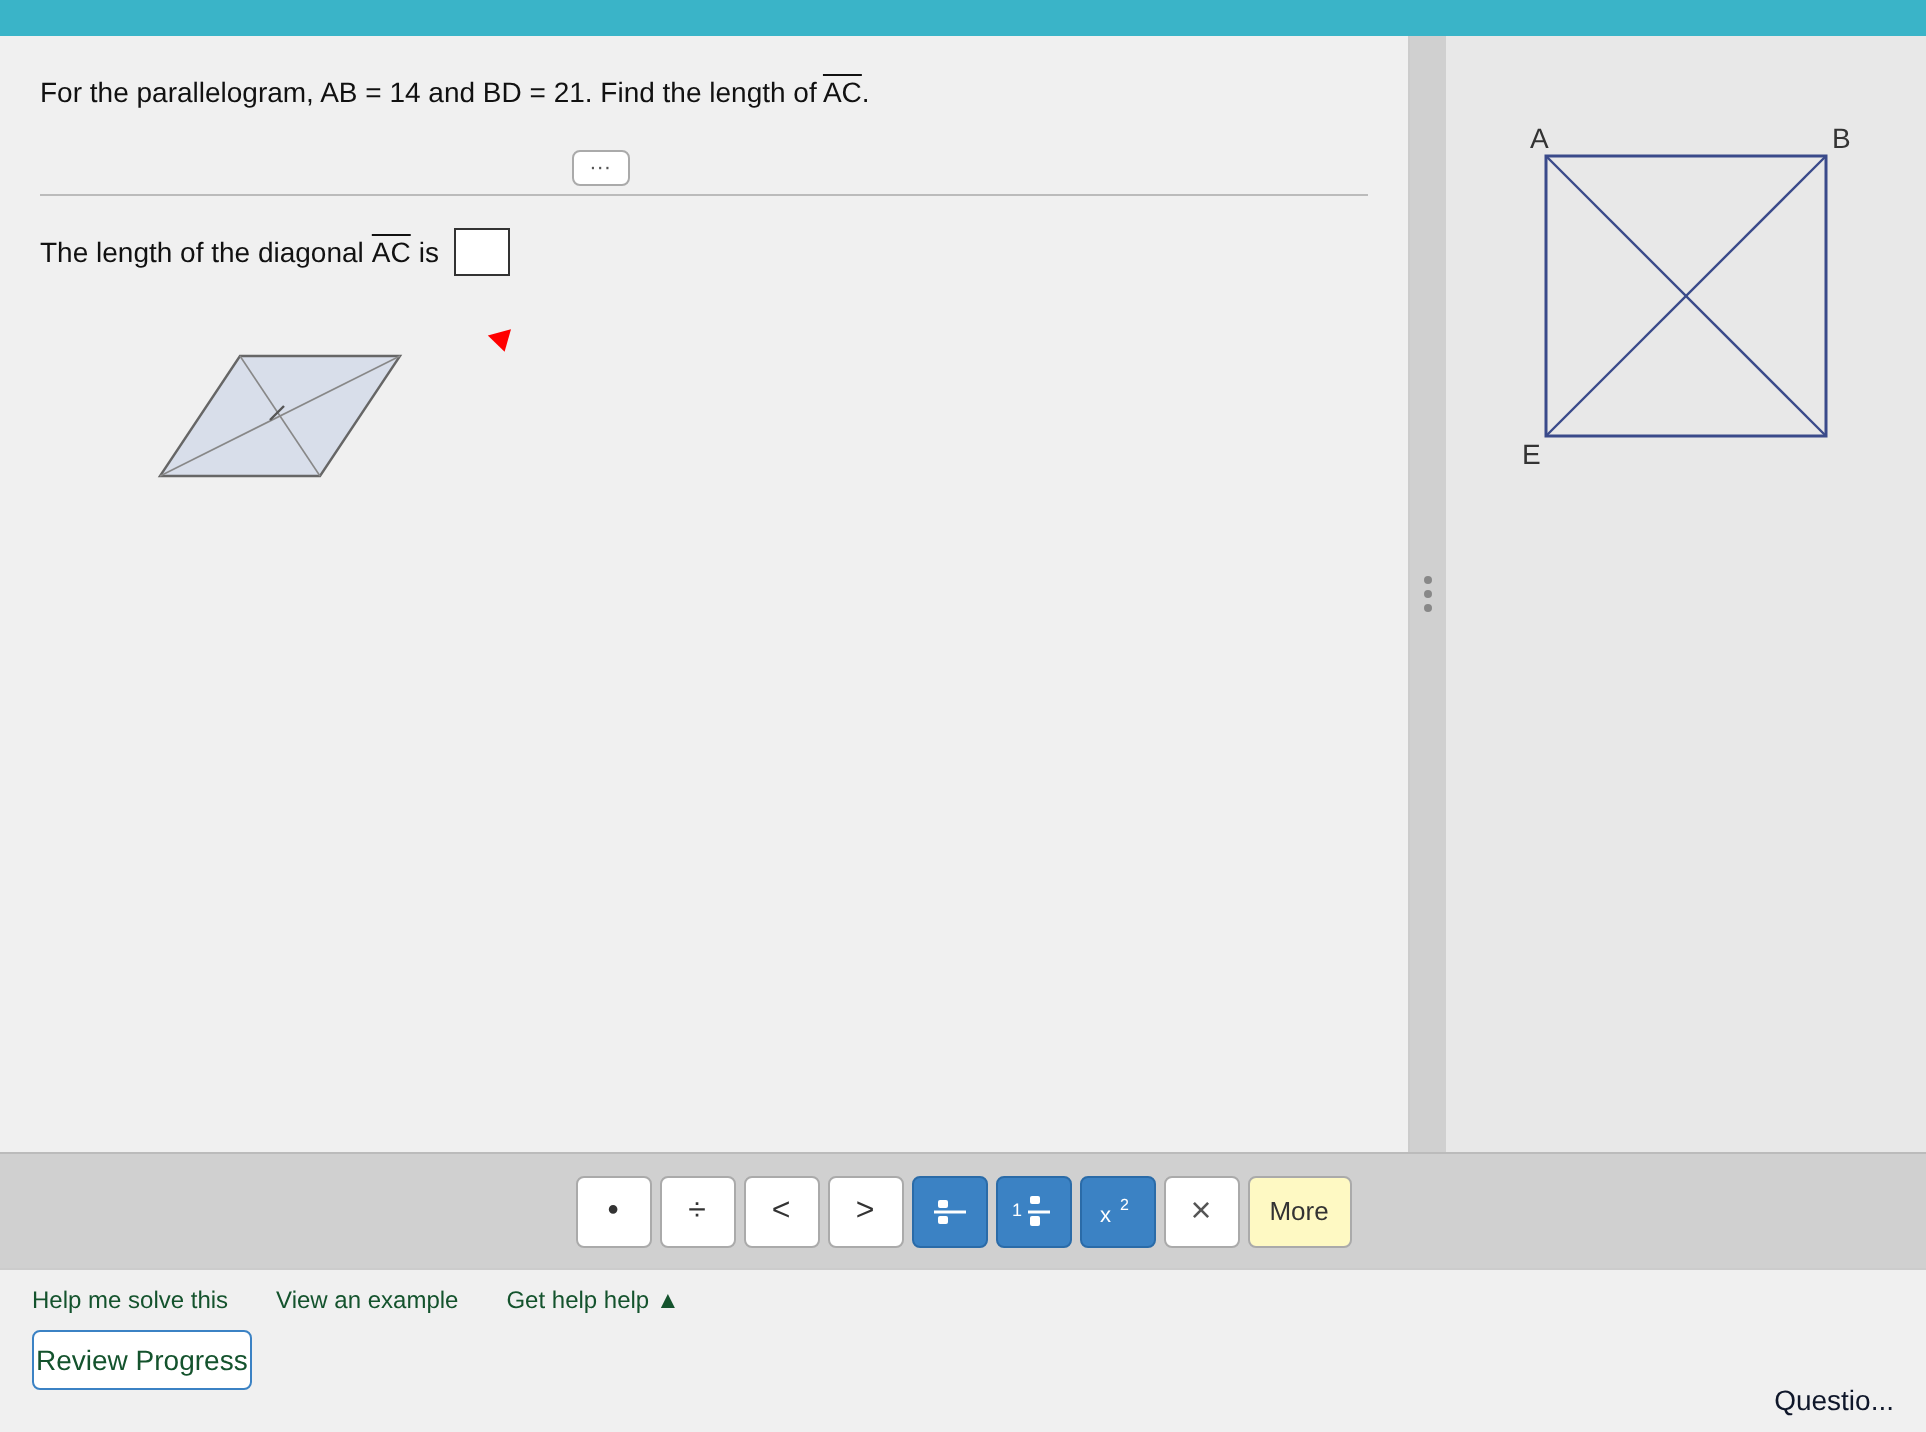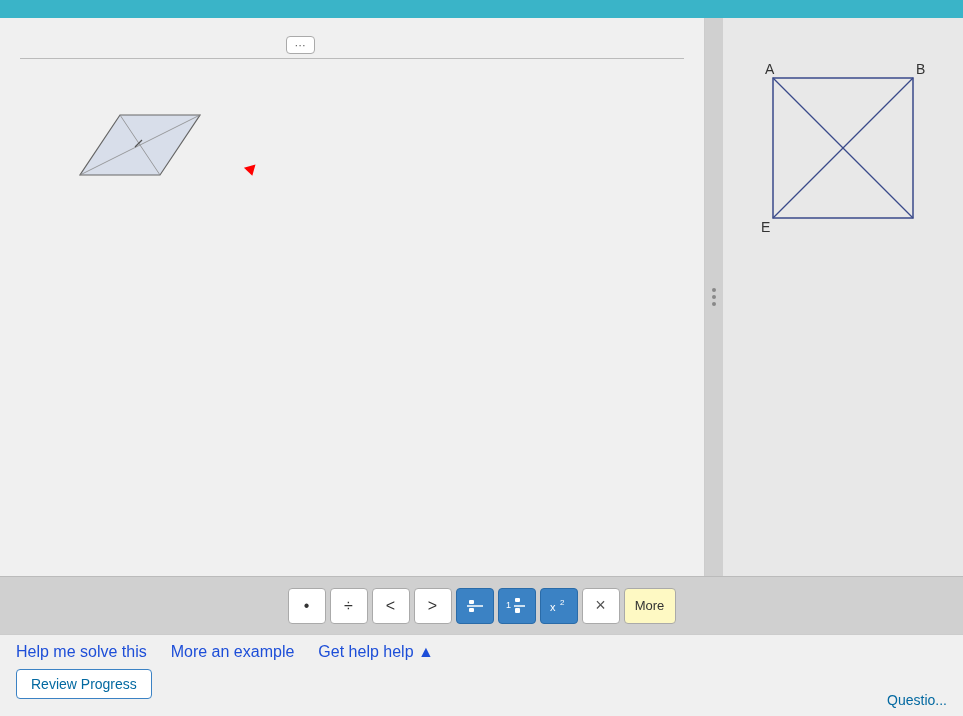--- a/index.html
+++ b/index.html
@@ -195,45 +195,45 @@
       gap: 8px;
     }
 
     .bottom-links {
       display: flex;
       align-items: center;
       gap: 24px;
     }
 
     .bottom-link {
-      font-size: 16px;
-      color: #1d4ed8;
+      font-size: 12px;
+      color: #14532d;
       cursor: pointer;
       text-decoration: none;
     }
 
     .review-btn {
       display: inline-block;
       border: 1.5px solid #3b82c4;
-      color: #0369a1;
+      color: #14532d;
       border-radius: 4px;
-      padding: 6px 14px;
+      padding: 6px 1px;
       font-size: 14px;
       cursor: pointer;
       background: #fff;
       font-weight: 500;
     }
 
     
     .question-nav {
       position: absolute;
       bottom: 8px;
       right: 16px;
       font-size: 14px;
-      color: #0369a1;
+      color: #0f172a;
     }
 
     
     .cursor {
       position: absolute;
       top: 148px;
       left: 245px;
       width: 0;
       height: 0;
       border-left: 6px solid transparent;
@@ -244,26 +244,35 @@
   </style>
 </head>
 <body>
 
 <div class="top-bar"></div>
 
 <div class="main-content">
 
   <div class="left-panel">
 
+    <div class="question-text">
+      <span>For the parallelogram, AB = 14 and BD = 21. Find the length of </span><span class="overline">AC</span><span>.</span>
+    </div>
 
     <div style="display:flex; flex-direction:column; align-items:flex-start;">
       <button class="dots-button">···</button>
       <div class="separator-line"></div>
     </div>
 
+    <div class="diagonal-text">
+      <span>The length of the diagonal </span>
+      <span class="overline">AC</span>
+      <span> is</span>
+      <div class="input-box"></div>
+    </div>
 
     <div class="shape-area">
       <svg class="parallelogram-svg" viewBox="0 0 200 100">
 
         <polygon points="40,80 120,80 160,20 80,20" fill="rgba(200,210,230,0.6)" stroke="#666" stroke-width="1.2"></polygon>
 
         <line x1="40" y1="80" x2="160" y2="20" stroke="#888" stroke-width="0.8" stroke-dasharray="none"></line>
         <line x1="80" y1="20" x2="120" y2="80" stroke="#888" stroke-width="0.8"></line>
 
         <line x1="95" y1="52" x2="102" y2="45" stroke="#555" stroke-width="1.2"></line>
@@ -327,20 +336,20 @@
       <text x="12" y="10" font-size="8" fill="white" font-family="Arial">2</text>
     </svg>
   </button>
   <button class="toolbar-btn x-btn">×</button>
   <button class="toolbar-btn wide">More</button>
 </div>
 
 <div class="bottom-bar">
   <div class="bottom-links">
     <a class="bottom-link">Help me solve this</a>
-    <a class="bottom-link">More an example</a>
+    <a class="bottom-link">View an example</a>
     <a class="bottom-link">Get help help ▲</a>
   </div>
   <div style="display:flex; align-items:center; justify-content:space-between;">
     <button class="review-btn">Review Progress</button>
     <span class="question-nav">Questio...</span>
   </div>
 </div>
 
 </body></html>

